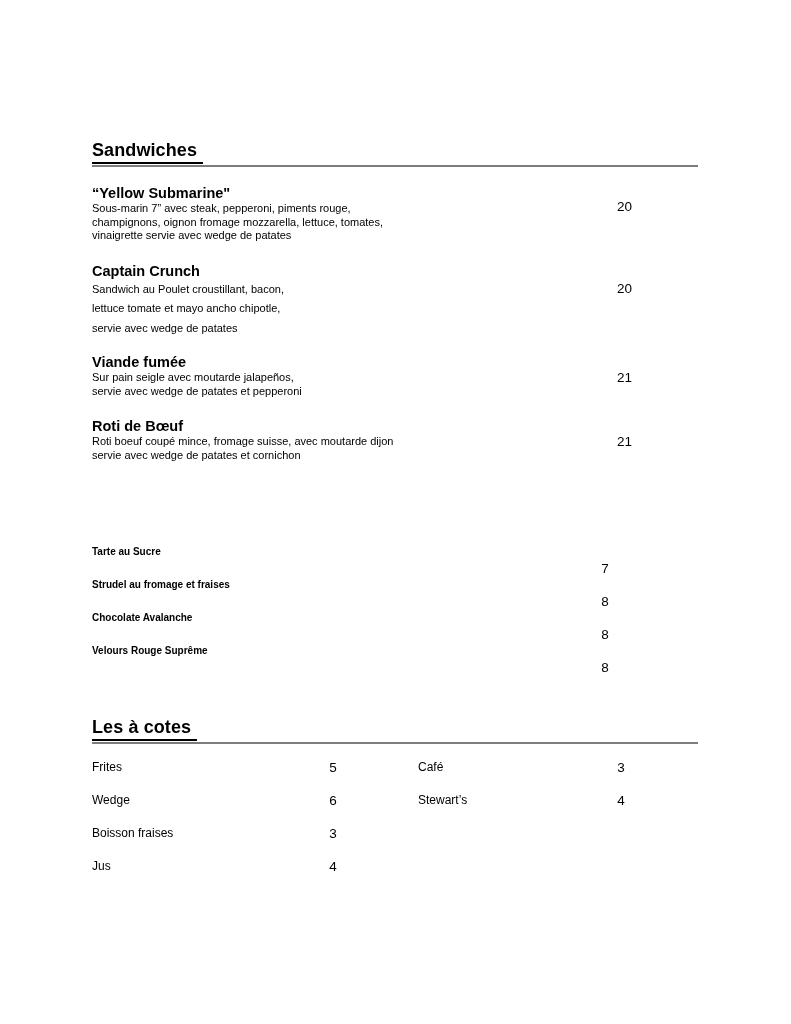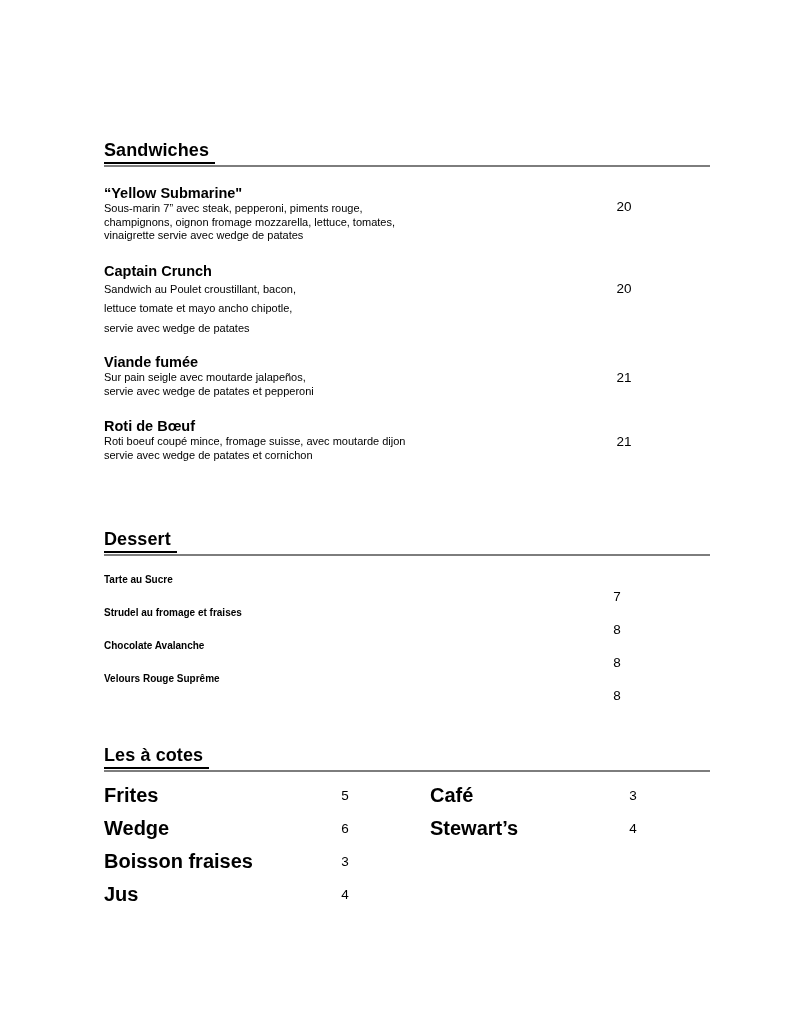--- a/index.html
+++ b/index.html
@@ -18,21 +18,21 @@
 
   .page {
     position: relative;
     width: 791px;
     height: 1024px;
     background: #ffffff;
   }
 
   .content {
     position: absolute;
-    left: 104px;
+    left: 92px;
     top: 140px;
     width: 606px;
   }
 
   
   .section {
     position: relative;
   }
   .section-head {
     position: relative;
@@ -84,21 +84,21 @@
     line-height: 13.6px;
     white-space: pre-line;
   }
   .sand-desc.loose {
     line-height: 19.5px;
   }
   .sand-price {
     position: absolute;
     left: 500px;
     width: 40px;
-    text-align: center;
+    text-align: right;
     font-size: 13.5px;
     font-weight: normal;
     line-height: 14px;
   }
 
   
   .simple-list {
     margin-top: 14px;
   }
   .simple-row {
@@ -130,22 +130,22 @@
     position: absolute;
     top: 0;
   }
   .sides-col.col-left  { left: 0px;   width: 300px; }
   .sides-col.col-right { left: 326px; width: 300px; }
   .side-row {
     position: relative;
     height: 33px;
   }
   .side-name {
-    font-size: 20px;
-    font-weight: bold;
+    font-size: 12px;
+    font-weight: normal;
     line-height: 17px;
   }
   .side-price {
     position: absolute;
     top: 0;
     left: 228px;
     width: 26px;
     text-align: center;
     font-size: 13.5px;
     font-weight: normal;
@@ -206,24 +206,20 @@
           </div>
           <div class="sand-price" style="top:17px;">21</div>
         </div>
 
       </div>
     </div>
 
     <div class="spacer-lg"></div>
 
     <div class="section">
-      <div class="section-head">
-        <span class="section-title">Dessert</span>
-        <div class="section-rule"></div>
-      </div>
 
       <div class="simple-list">
         <div class="simple-row">
           <div class="simple-name">Tarte au Sucre</div>
           <div class="simple-price">7</div>
         </div>
         <div class="simple-row">
           <div class="simple-name">Strudel au fromage et fraises</div>
           <div class="simple-price">8</div>
         </div>

